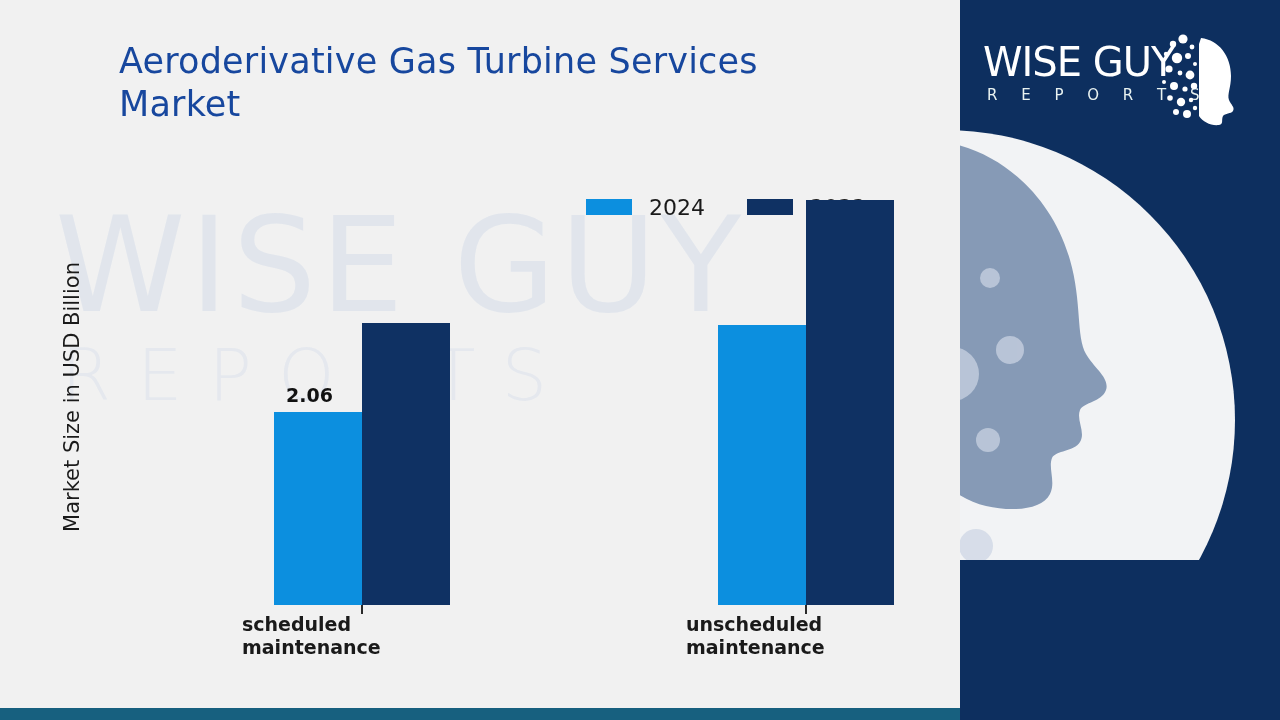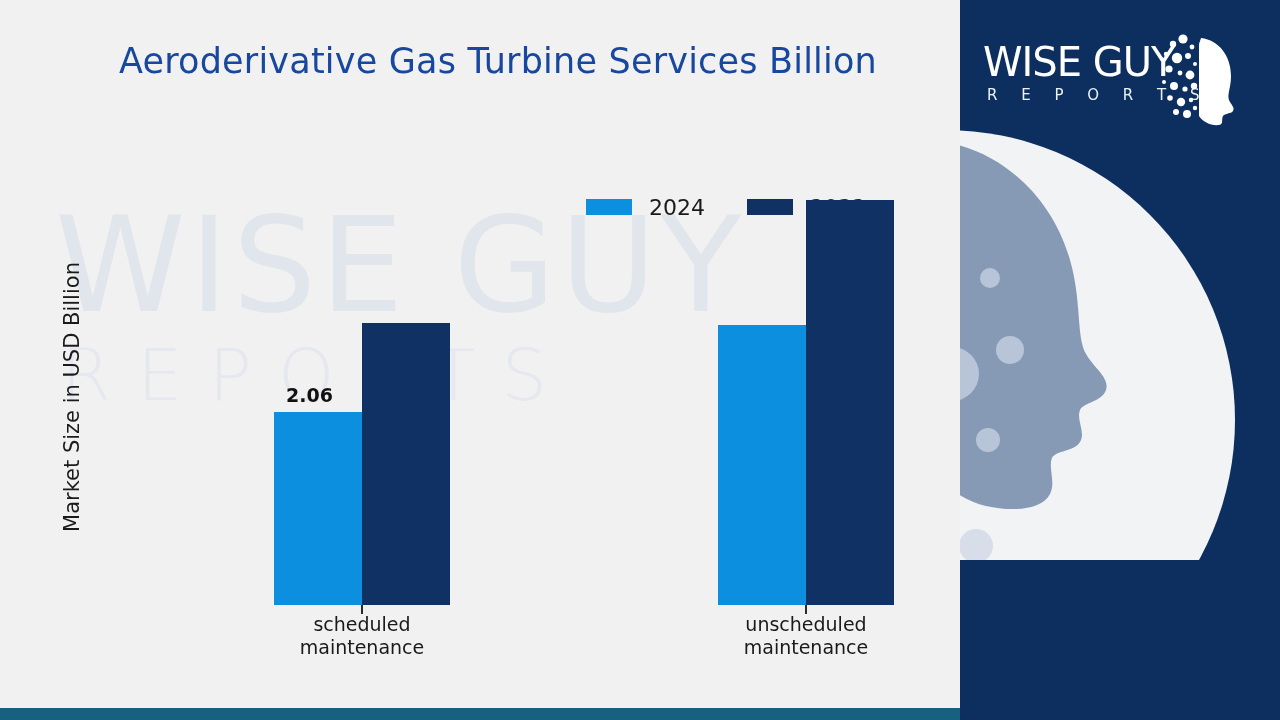--- a/index.html
+++ b/index.html
@@ -95,22 +95,22 @@
   .lg-gap{width:42px;}
 
   #plot{position:absolute;left:0;top:0;width:1036px;height:720px;}
   .bar{position:absolute;bottom:115px;}
   .bar-label{
     position:absolute;font-size:19px;font-weight:bold;color:#111;
     white-space:nowrap;
   }
   .tick{position:absolute;width:2px;height:9px;background:#2a2a2a;top:605px;}
   .cat{
-    position:absolute;top:613px;width:240px;text-align:center;
-    font-size:19px;color:#1a1a1a;line-height:23px;
+    position:absolute;top:613px;width:240px;
+    font-size:19px;color:#1a1a1a;line-height:23px;font-weight:bold;
   }
 </style>
 </head>
 <body>
 
 <div id="right-panel">
   <div id="decor-circle"></div>
 
   <svg id="decor-head" viewBox="0 0 260 440">
     <path fill="#2e5284" d="M20,0 C90,0 150,50 170,120 C182,162 176,196 186,214 C194,228 210,238 206,250
@@ -163,21 +163,21 @@
   <div id="panel-bottom-fill"></div>
 </div>
 
 <div id="bottom-strip"></div>
 
 <div id="watermark">
   <div id="wm-line1">WISE GUY</div>
   <div id="wm-line2">REPORTS</div>
 </div>
 
-<div id="title">Aeroderivative Gas Turbine Services Billion</div>
+<div id="title">Aeroderivative Gas Turbine Services Market</div>
 
 <div id="logo">
   <div id="logo-wise">WISE GUY</div>
   <div id="logo-reports">R E P O R T S</div>
   <svg id="logo-head" viewBox="0 0 78 92">
     <path fill="#ffffff" d="M40,4 C58,6 70,22 70,42 C70,54 66,60 68,66 C70,71 74,73 72,77
       C70,80 64,79 62,82 C60,86 63,90 58,91 C50,92 42,88 38,82 L38,10 Z"></path>
     <g fill="#ffffff">
       <circle cx="12" cy="10" r="3.2"></circle>
         <circle cx="22" cy="5" r="4.6"></circle>

